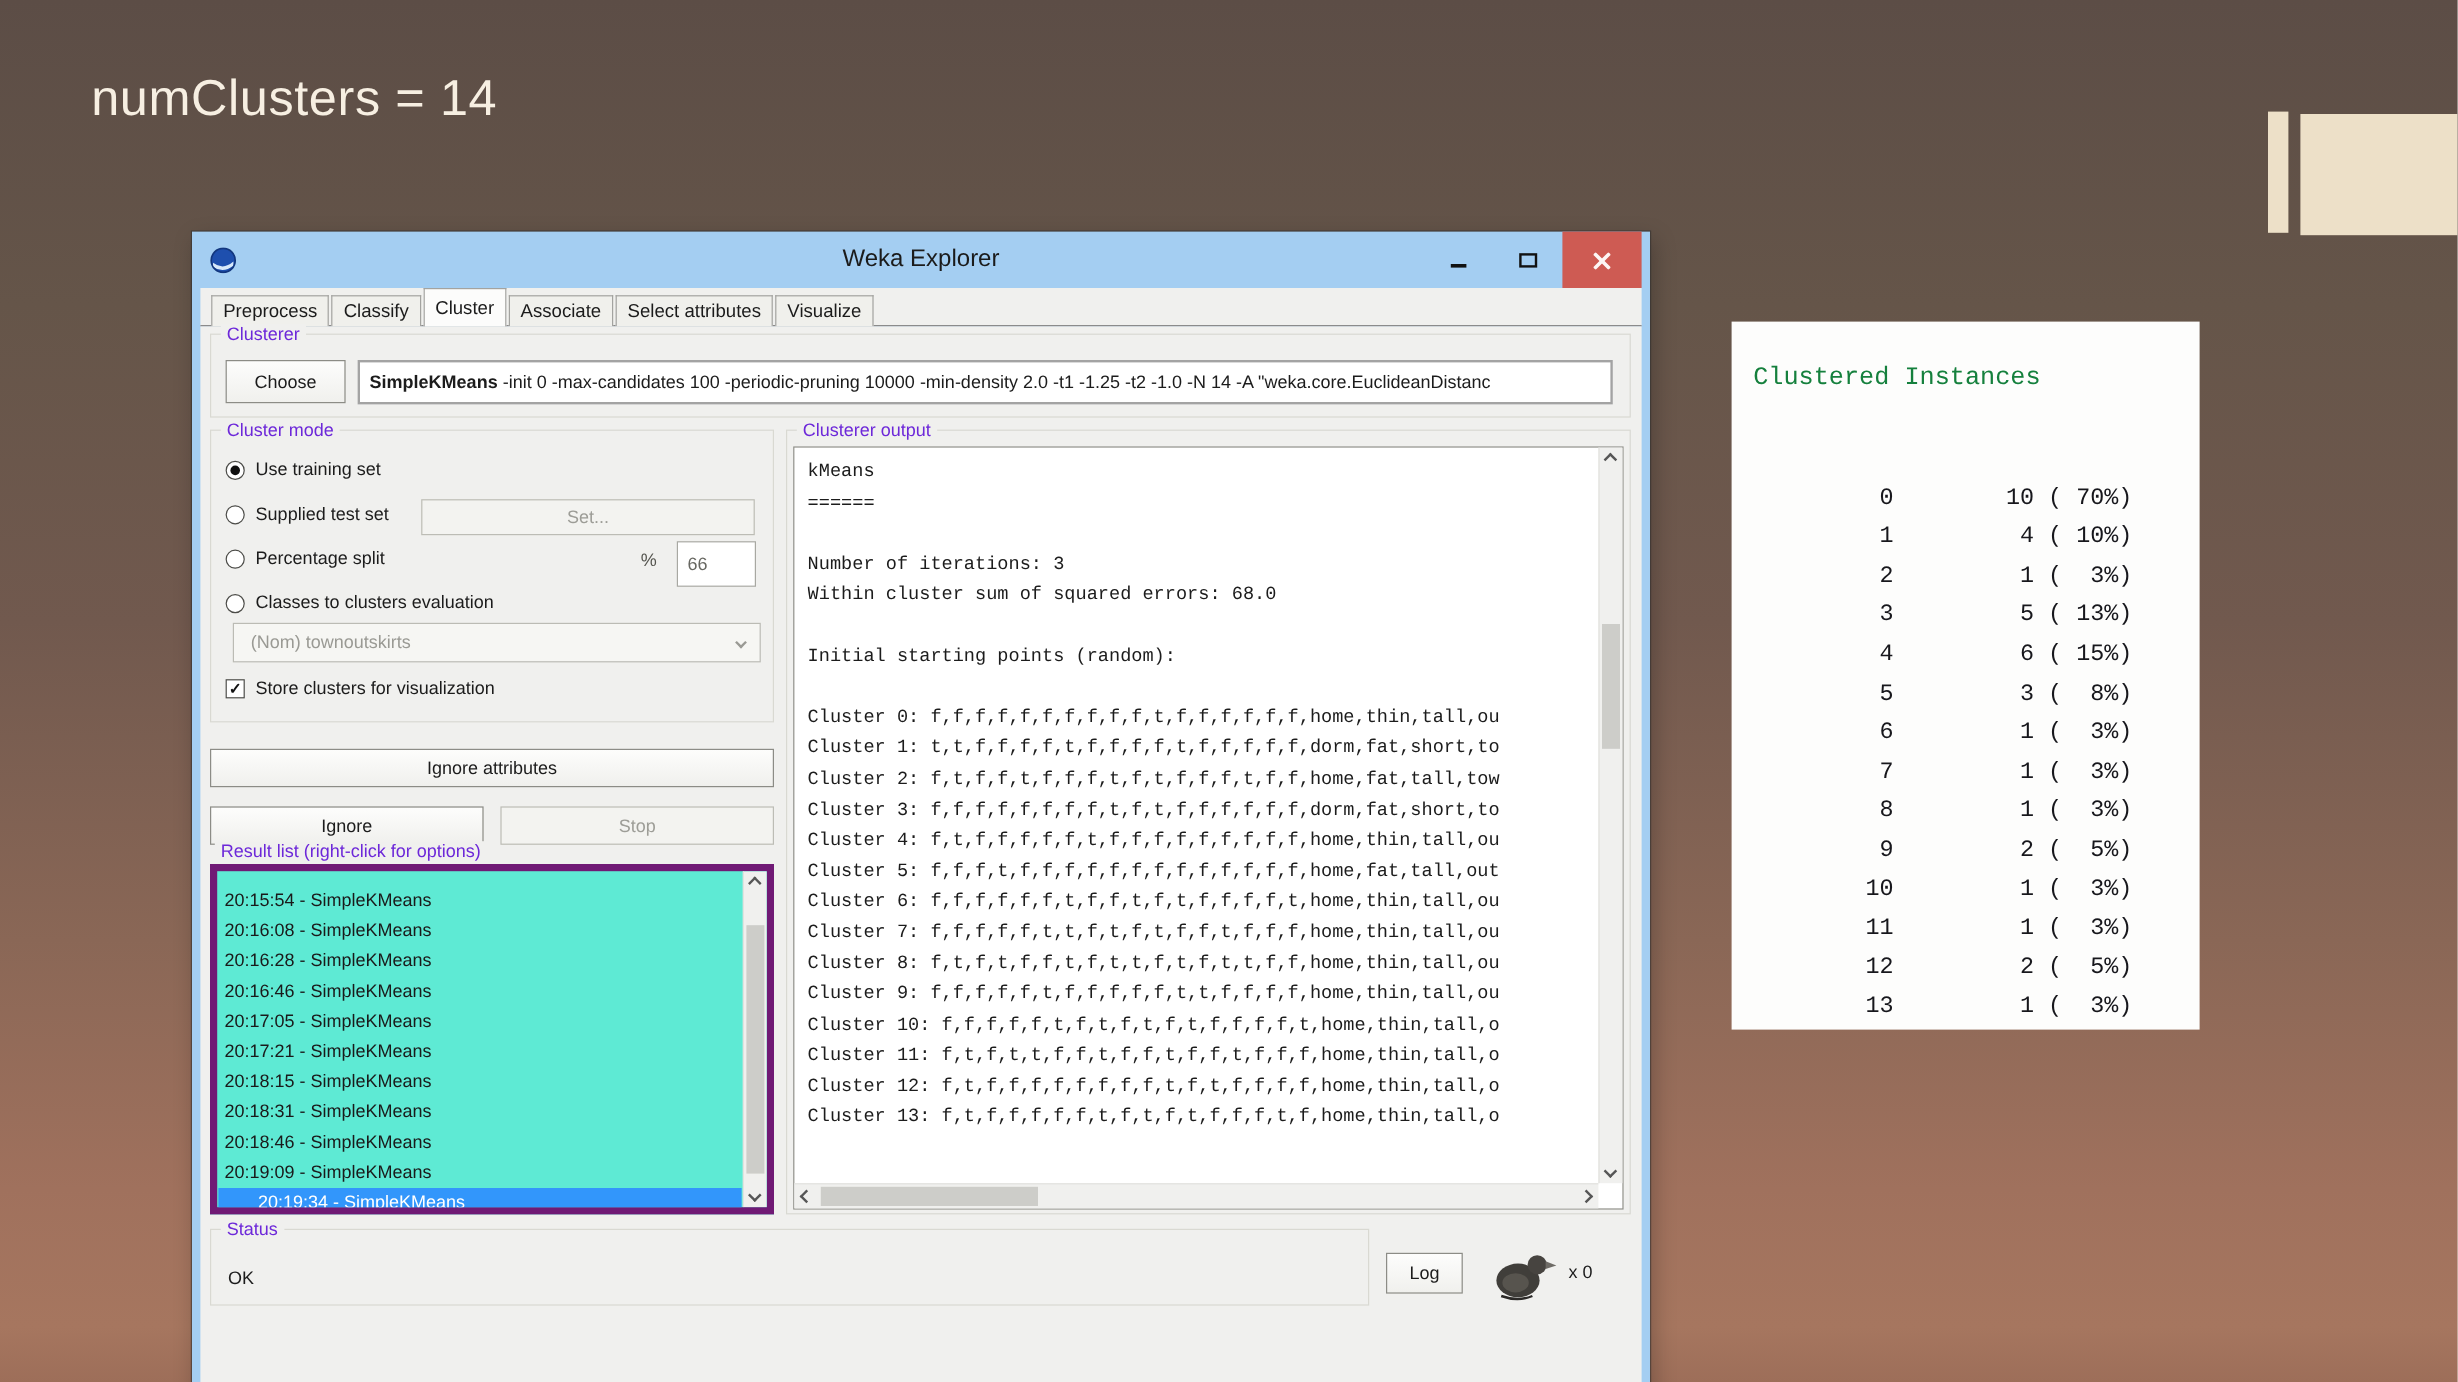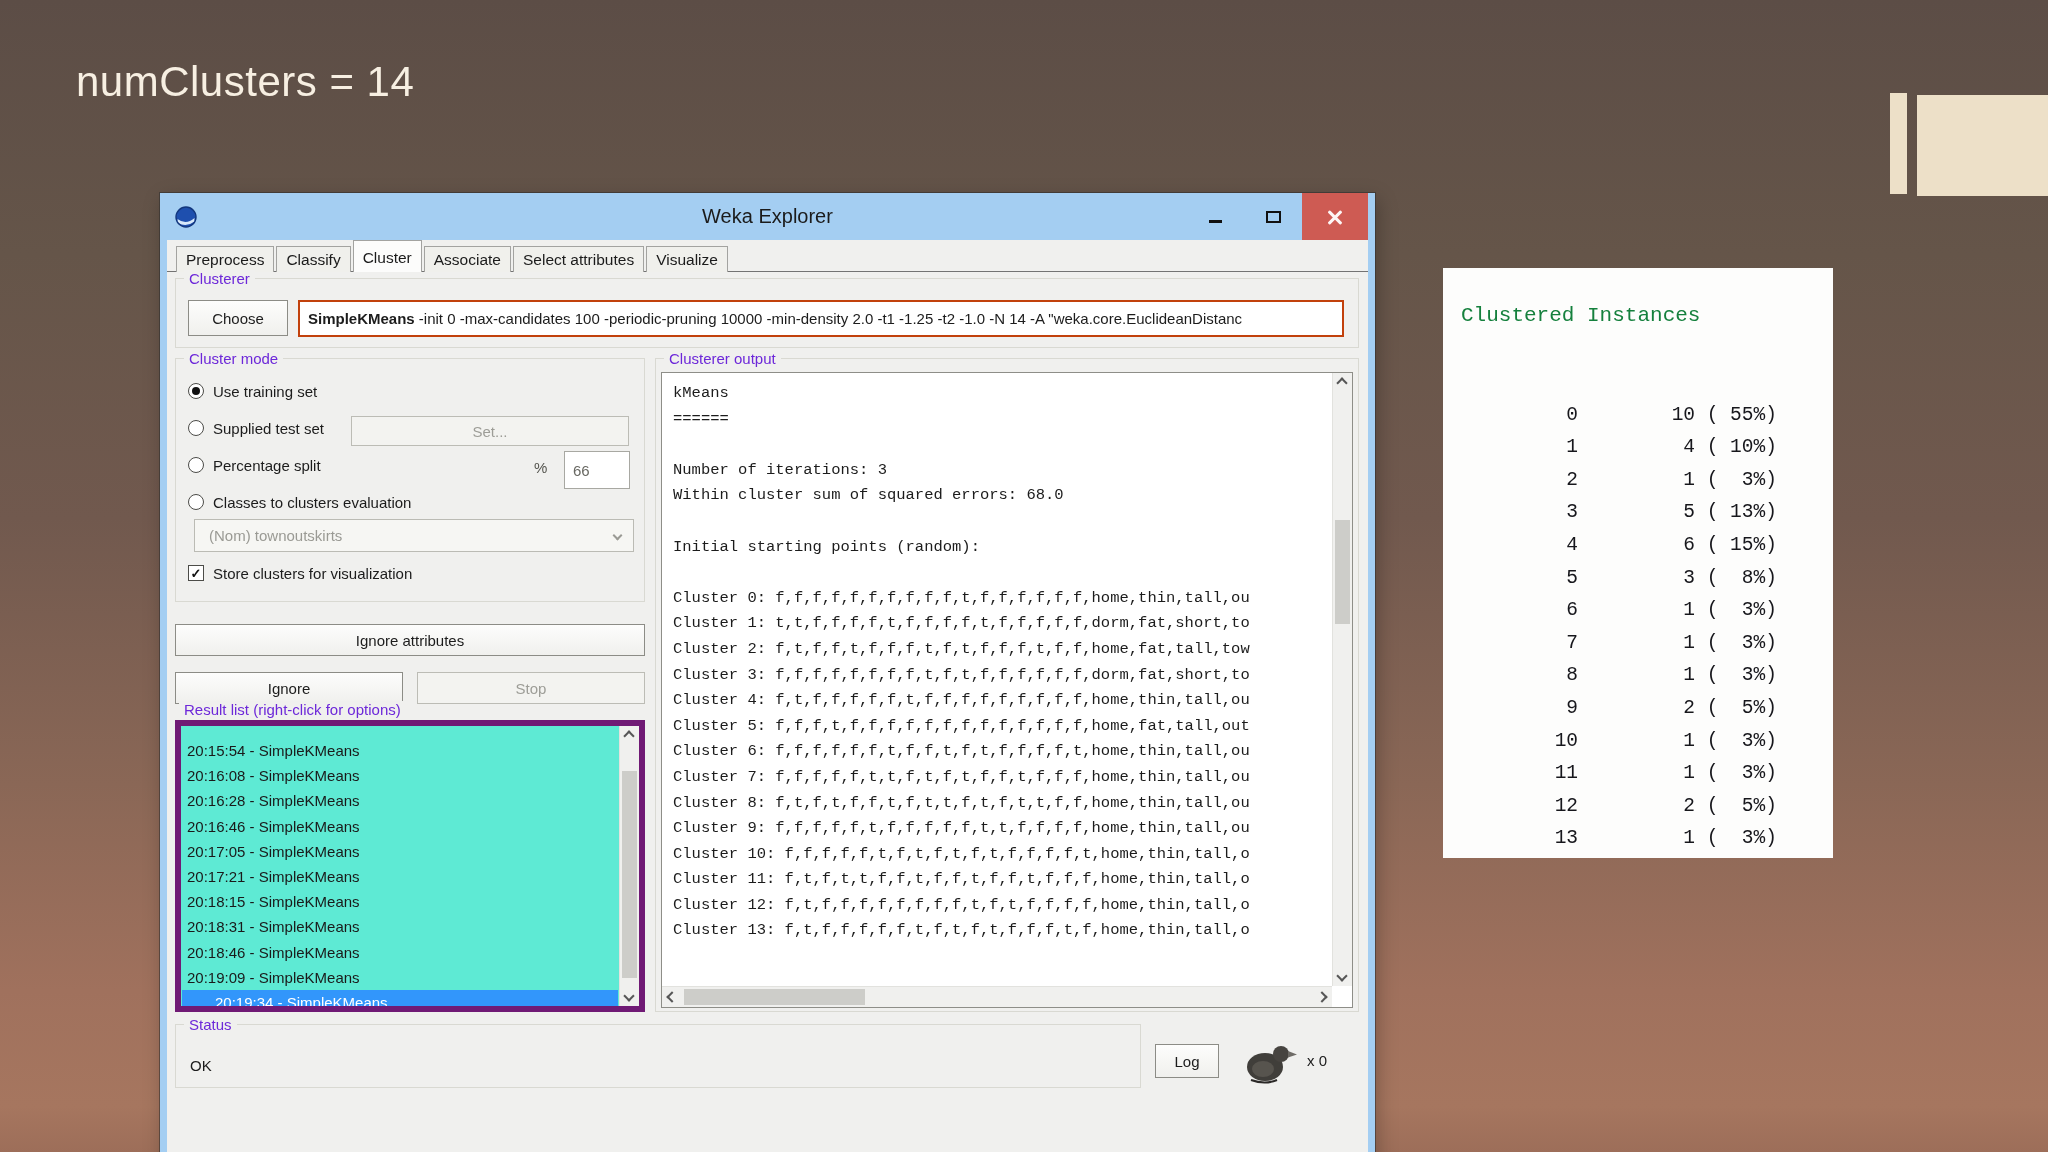--- a/index.html
+++ b/index.html
@@ -36,25 +36,25 @@
   .content { position:absolute; left:7px; right:7px; top:79px; bottom:7px; background:#f0f0ee; font-size:15px; color:#1c1c1c; }
 
   .gbox { position:absolute; border:1px solid #d9d9d2; }
   .legend { position:absolute; top:-9px; left:8px; background:#f0f0ee; padding:0 5px; font-size:15px; color:#6d28d9; white-space:nowrap; }
 
   .btn { position:absolute; background:linear-gradient(#fdfdfc,#f0f0ed); border:1px solid #8c8c86;
     display:flex; align-items:center; justify-content:center; font-size:15px; color:#1c1c1c; cursor:default; }
   .btn.disabled { color:#9d9d97; border-color:#bcbcb5; background:#f3f3f0; }
 
   
-  .cmd-field { position:absolute; left:122px; right:14px; top:21px; height:37px; background:#fff; border:2px solid #c2410c;
+  .cmd-field { position:absolute; left:122px; right:14px; top:21px; height:37px; background:#fff; border:2px solid #a3a3a3;
     display:flex; align-items:center; padding:0 8px; overflow:hidden; white-space:pre; font-size:15px; }
   .cmd-field b { font-weight:bold; }
 
-  .opt-row { position:absolute; display:flex; gap:9px; font-size:15px; }
+  .opt-row { position:absolute; display:flex; align-items:center; gap:9px; font-size:15px; }
   .radio { width:16px; height:16px; border:1px solid #4c4c48; border-radius:50%; background:#fff; position:relative; flex:none; }
   .radio.sel::after { content:""; position:absolute; inset:3px; border-radius:50%; background:#101010; }
   .checkbox { width:16px; height:16px; border:1px solid #4c4c48; background:#fff; flex:none;
     display:flex; align-items:center; justify-content:center; font-size:13px; font-weight:bold; color:#111; }
   .dropdown { position:absolute; left:18px; width:440px; height:33px; background:#f6f6f3; border:1px solid #bbbbb4;
     color:#9a9a94; display:flex; align-items:center; justify-content:space-between; padding:0 12px 0 14px; font-size:15px; }
   .numfield { position:absolute; background:#fff; border:1px solid #a8a8a2; color:#686862; display:flex; align-items:center; padding:18px 8px; font-size:15px; }
 
   .rl-list { position:absolute; left:8px; top:448px; width:470px; height:292px; background:#5eead4; border:6px solid #701a75; overflow:hidden; }
   .rl-items { position:absolute; left:1px; top:12px; right:21px; bottom:1px; }
@@ -268,21 +268,21 @@
       </svg>
       <div class="bird-count">x 0</div>
 
     </div>
   </div>
 
   <div class="panel">
     <div class="panel-title">Clustered Instances</div>
     <div class="ci-rows">
         <div class="ci-row">
-        <span class="ci-c">0</span><span class="ci-n">10</span><span class="ci-p">( 55%)</span>
+        <span class="ci-c">0</span><span class="ci-n">10</span><span class="ci-p">( 70%)</span>
       </div>
         <div class="ci-row">
         <span class="ci-c">1</span><span class="ci-n">4</span><span class="ci-p">( 10%)</span>
       </div>
         <div class="ci-row">
         <span class="ci-c">2</span><span class="ci-n">1</span><span class="ci-p">(  3%)</span>
       </div>
         <div class="ci-row">
         <span class="ci-c">3</span><span class="ci-n">5</span><span class="ci-p">( 13%)</span>
       </div>

